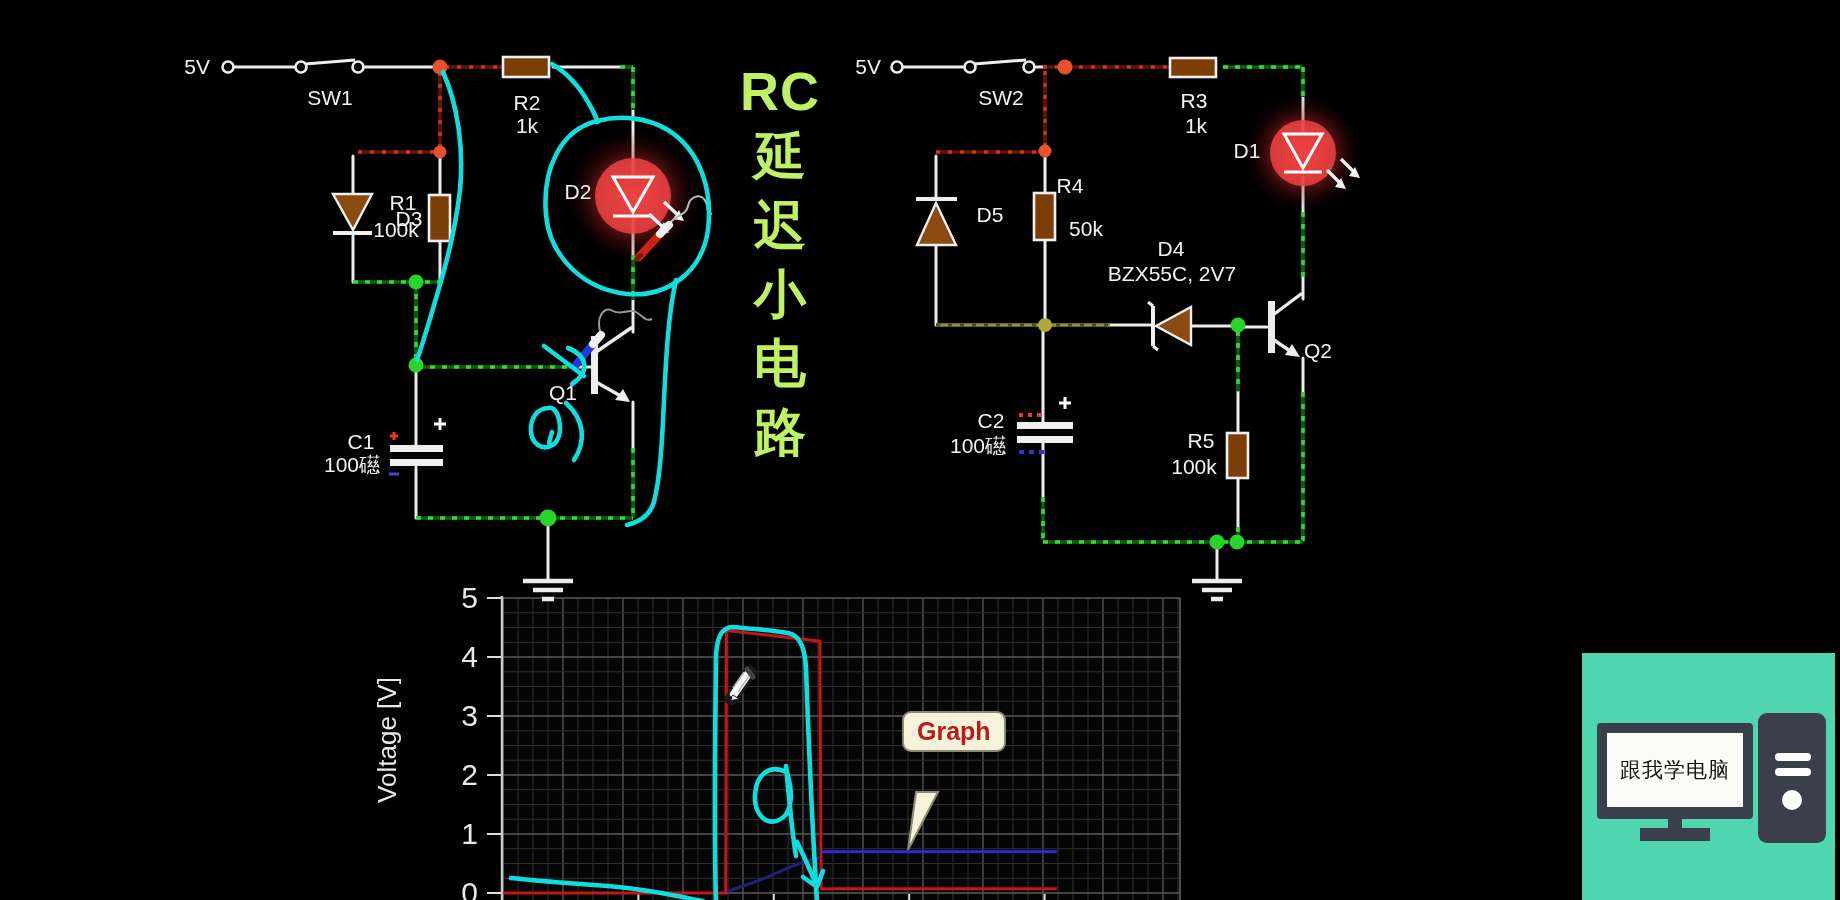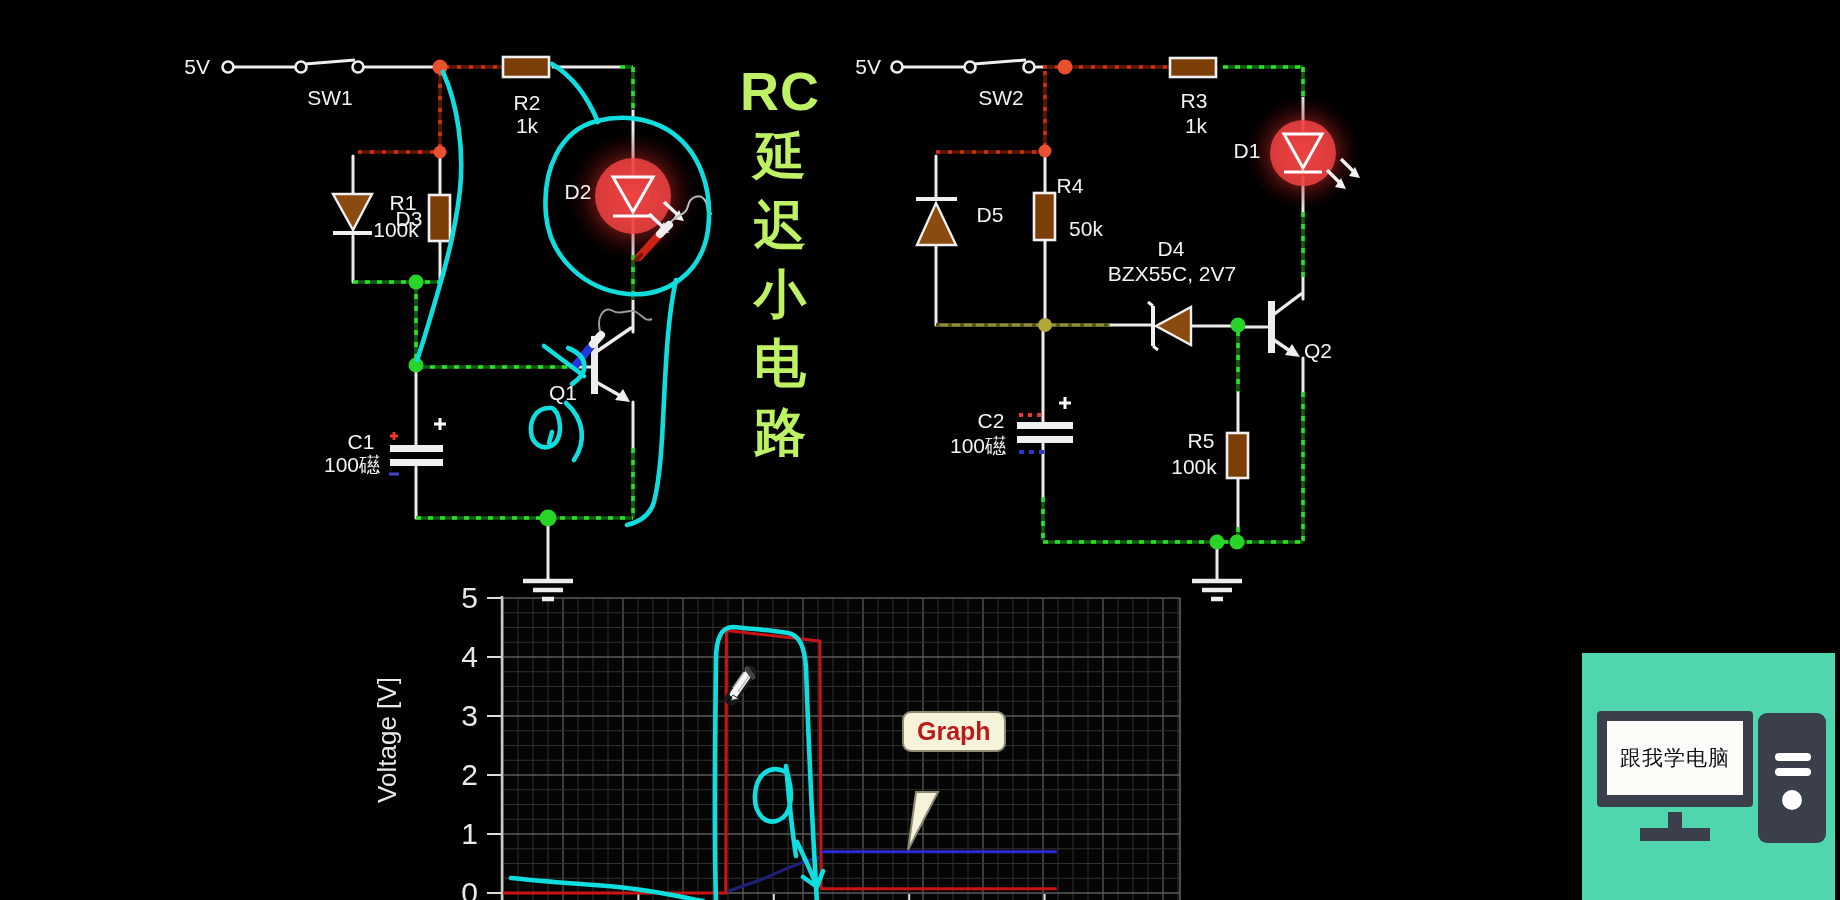--- a/index.html
+++ b/index.html
@@ -21,21 +21,21 @@
   .dio{fill:#8a4a10;stroke:#f0f0f0;stroke-width:2.4;}
   .ledline{stroke:#ffffff;stroke-width:3;fill:none;}
   .cyan{fill:none;stroke:#10dede;stroke-width:4.6;stroke-linecap:round;stroke-linejoin:round;}
   #title-box{position:absolute;left:735px;top:60px;width:90px;text-align:center;color:#bef264;}
   #title-box .t-latin{font-size:54px;font-weight:bold;font-family:"Liberation Sans",sans-serif;letter-spacing:1px;}
   #title-box .t-char{font-size:52px;font-weight:bold;font-family:"Liberation Serif",serif;height:69px;line-height:69px;}
   #graph-tooltip{position:absolute;left:902px;top:711px;background:#f7f3da;border:2px solid #8b8b74;
      border-radius:9px;padding:4px 13px;font-weight:bold;font-size:25px;color:#b91c1c;
      font-family:"Liberation Sans",sans-serif;}
   #logo{position:absolute;left:1582px;top:653px;width:253px;height:247px;background:#4fd6ae;}
-  #logo .monitor{position:absolute;left:15px;top:58px;width:156px;height:96px;background:#3a3f4b;border-radius:4px;}
+  #logo .monitor{position:absolute;left:15px;top:70px;width:156px;height:96px;background:#3a3f4b;border-radius:4px;}
   #logo .screen{position:absolute;left:10px;top:10px;width:136px;height:74px;background:#fbfbf7;
      display:flex;align-items:center;justify-content:center;font-family:"Liberation Serif",serif;
      font-size:21px;color:#111;letter-spacing:1px;}
   #logo .neck{position:absolute;left:86px;top:159px;width:14px;height:17px;background:#3a3f4b;}
   #logo .base{position:absolute;left:58px;top:175px;width:70px;height:13px;background:#3a3f4b;}
   #logo .tower{position:absolute;left:176px;top:60px;width:68px;height:130px;background:#3a3f4b;border-radius:9px;}
   #logo .bar{position:absolute;left:17px;width:36px;height:8px;background:#fff;border-radius:4px;}
   #logo .dot{position:absolute;left:24px;top:77px;width:20px;height:20px;background:#fff;border-radius:50%;}
 </style>
 </head>

